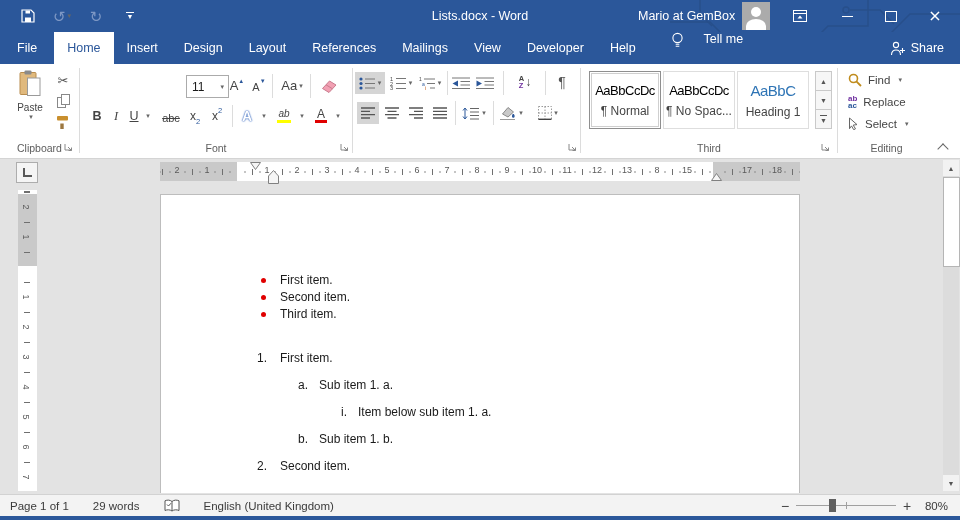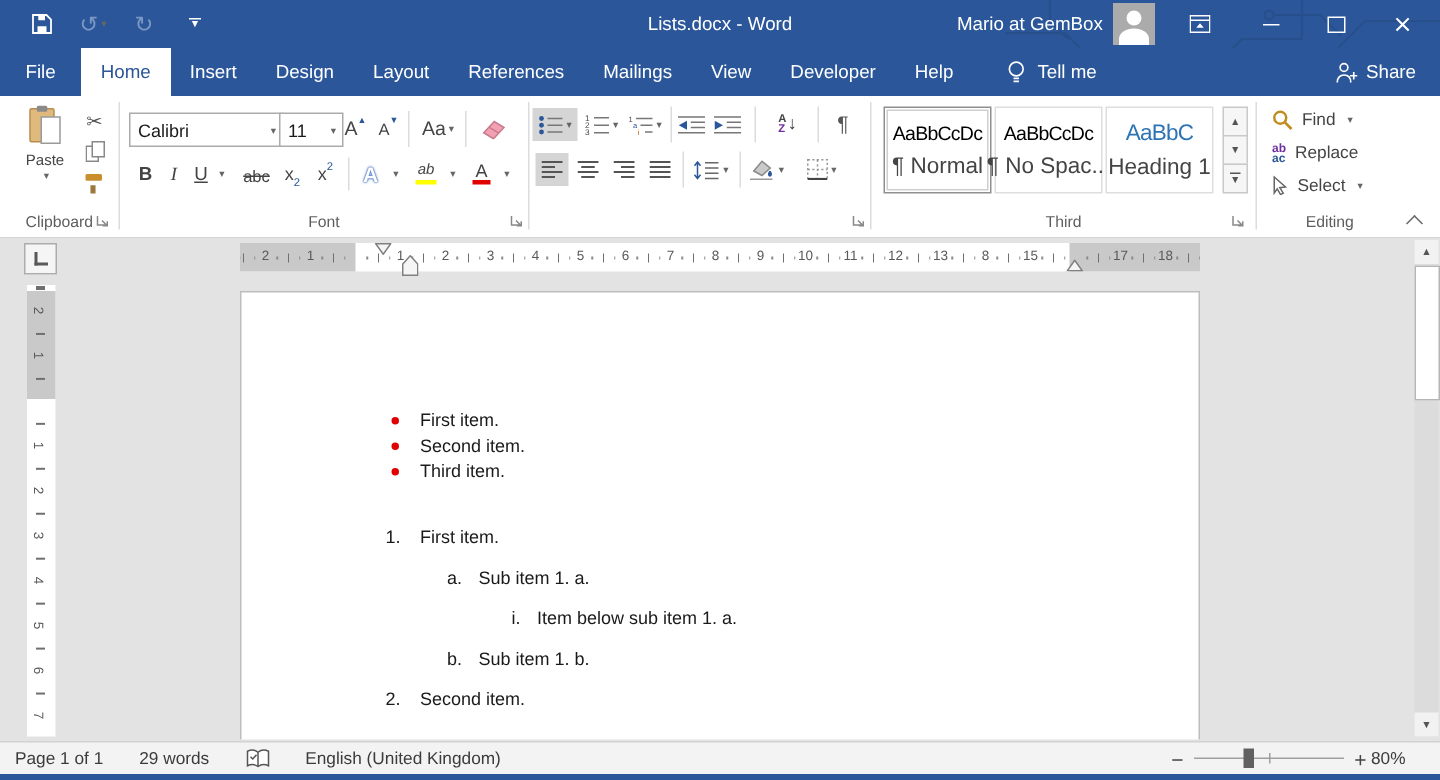--- a/index.html
+++ b/index.html
@@ -23,21 +23,21 @@
   .avatar .body{position:absolute;left:4px;top:17px;width:20px;height:14px;border-radius:50% 50% 0 0;background:#fff}
   .winbtn{position:absolute;top:0;width:34px;height:32px;display:flex;align-items:center;justify-content:center;z-index:2}
   .minbar{width:11px;border-top:1px solid #fff}
   .maxbox{width:10px;height:9px;border:1px solid #fff}
   .closeglyph{font-size:16px;line-height:16px;font-family:"DejaVu Sans",sans-serif}
   
   .tabrow{position:absolute;left:0;top:32px;width:960px;height:32px;background:var(--titlebar,#2b579a);display:flex;align-items:stretch;color:#fff;font-size:12.5px;z-index:6}
   .tab{display:flex;align-items:center;padding:0 13px;cursor:default;white-space:nowrap}
   .tab.file{padding:0 17px}
   .tab.active{background:#fff;color:var(--titlebar,#2b579a)}
-  .tellme{display:flex;align-items:center;gap:8px;margin-left:16px;padding:0 6px}
+  .tellme{display:flex;gap:20px;margin-left:16px;padding:0 6px}
   .share{display:flex;align-items:center;gap:6px;margin-left:auto;margin-right:16px}
   
   .ribbon{position:absolute;left:0;top:64px;width:960px;height:94px;background:#fff;border-bottom:1px solid #d4d4d4;z-index:5}
   .group{position:absolute;top:0;height:93px}
   .gdiv{position:absolute;top:4px;height:85px;width:1px;background:#dcdcdc}
   .glabel{position:absolute;bottom:3px;left:0;right:0;text-align:center;font-size:10.5px;color:#5d5d5d}
   .launcher{position:absolute;bottom:4px;width:10px;height:10px;cursor:default}
   .rbtn{position:absolute;display:flex;align-items:center;justify-content:center;color:#444;cursor:default}
   .toggled{background:#d5d5d5}
   .dd{font-size:7px;color:#666;margin-left:2px}
@@ -57,21 +57,21 @@
   .hl-bar{width:14px;height:3px;background:#ffff00;margin-top:1px}
   .fc-bar{width:12px;height:3px;background:#e00000;margin-top:1px}
   .azicon{display:flex;flex-direction:column;font-size:7.5px;line-height:7px;font-weight:bold;color:#444}
   .azicon .z{color:#7030a0}
   .sort-arr{font-size:12px;color:#444;margin-left:1px}
   .pilc{font-size:14px;color:#555}
   
   .style-card{position:absolute;top:7px;width:70px;height:56px;background:#fff;border:1px solid #dedede;display:flex;flex-direction:column;align-items:center;justify-content:center;gap:6px;cursor:default}
   .style-card.sel{border:1px solid #8f8f8f;box-shadow:0 0 0 1px #fff inset,0 0 0 2px #cfcfcf inset}
   .sc-prev{font-size:13px;color:#000;letter-spacing:-.5px;white-space:nowrap}
-  .sc-name{font-size:15px;color:#444;white-space:nowrap}
+  .sc-name{font-size:12px;color:#444;white-space:nowrap}
   .style-card.heading .sc-prev{color:var(--heading_preview,#2e74b5);font-size:15px}
   .sgbtn{position:absolute;left:234px;width:15px;height:18px;border:1px solid #c9c9c9;background:#f6f6f6;display:flex;align-items:center;justify-content:center;font-size:7px;color:#555;cursor:default}
   .sgbtn .barr{border-top:1px solid #555;padding-top:1px}
   
   .edrow{position:absolute;left:10px;display:flex;align-items:center;gap:6px;font-size:11.5px;color:#444;cursor:default}
   .replace-ic{display:flex;flex-direction:column;font-size:8px;line-height:7px;font-weight:bold}
   .replace-ic .t{color:#7030a0}.replace-ic .b{color:#2b579a}
   .chevup{width:7px;height:7px;border-left:1.5px solid #666;border-top:1.5px solid #666;transform:rotate(45deg)}
   
   .tabsel{position:absolute;left:16px;top:162px;width:20px;height:19px;background:#f5f5f5;border:1px solid #adadad;display:flex;align-items:center;justify-content:center;z-index:3;cursor:default}
@@ -106,21 +106,21 @@
   .statusbar{position:absolute;left:0;bottom:4px;width:960px;height:21px;background:#f3f3f3;border-top:1px solid #d2d2d2;display:flex;align-items:center;font-size:11.5px;color:#3b3b3b;z-index:6}
   .bluestrip{position:absolute;left:0;bottom:0;width:960px;height:4px;background:var(--titlebar,#2b579a);z-index:6}
   .sb-item{margin-left:24px;cursor:default}
   .sb-first{margin-left:10px}
   .zoomctl{margin-left:auto;display:flex;align-items:center;margin-right:12px}
   .zminus,.zplus{font-size:14px;color:#444;width:14px;text-align:center;cursor:default}
   .ztrack{position:relative;width:100px;height:14px;margin:0 4px;cursor:default}
   .ztrack .line{position:absolute;left:0;top:6px;width:100px;height:1px;background:#a0a0a0}
   .ztrack .tick{position:absolute;left:50px;top:3px;width:1px;height:7px;background:#a0a0a0}
   .ztrack .thumb{position:absolute;left:33px;top:0;width:7px;height:13px;background:#606060}
-  .zlevel{width:34px;text-align:left;cursor:default}
+  .zlevel{width:34px;text-align:right;cursor:default}
 </style>
 </head>
 <body>
 
 <div class="win">
 
   <div class="titlebar">
     <svg class="deco" width="300" height="64" viewBox="0 0 300 64">
       <g fill="none" stroke="#24497f" stroke-width="1.5">
         <path d="M10 22 h40 l14 14 h60"></path>
@@ -237,24 +237,20 @@
       <div class="glabel">Clipboard</div>
       <div class="launcher" style="left:64px">
         <svg width="9" height="9" viewBox="0 0 9 9">
             <path d="M1 1 v6 h6 M4 4 l3.5 3.5 M4.5 7.5 h3 v-3" fill="none" stroke="#888"></path>
           </svg>
       </div>
       <div class="gdiv" style="left:79px"></div>
     </div>
 
     <div class="group" style="left:80px;width:272px">
-      <div class="combo" style="left:6px;top:11px;width:96px">
-        <span>Calibri</span>
-          <span class="dd">▾</span>
-      </div>
       <div class="combo" style="left:106px;top:11px;width:36px">
         <span>11</span>
           <span class="dd">▾</span>
       </div>
       <div class="rbtn" style="left:146px;top:11px;width:22px;height:21px">
         <span class="grow-wrap">
             <span style="font-size:13px">A</span>
             <span class="blue-caret">▲</span>
           </span>
       </div>

